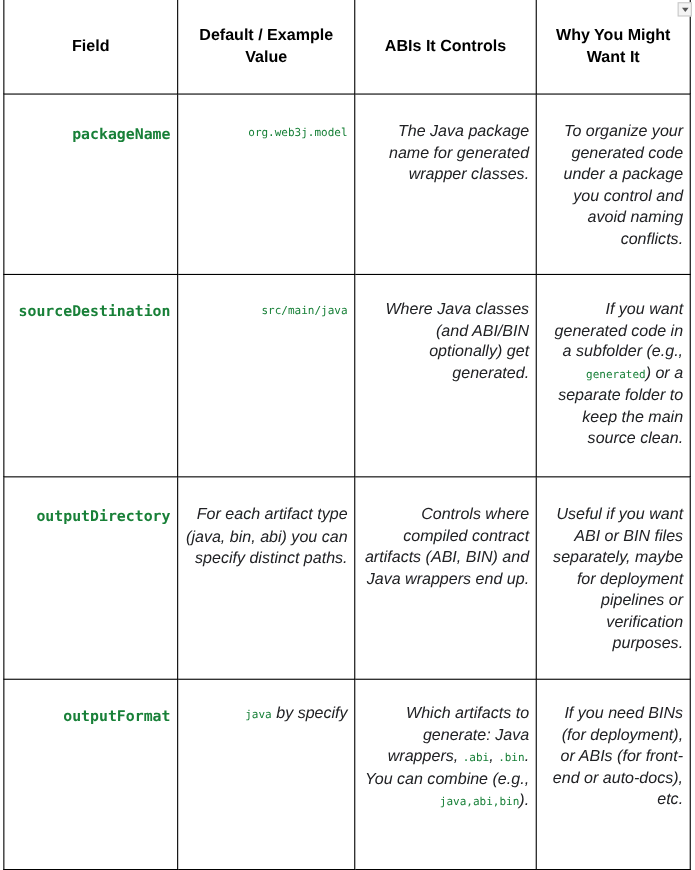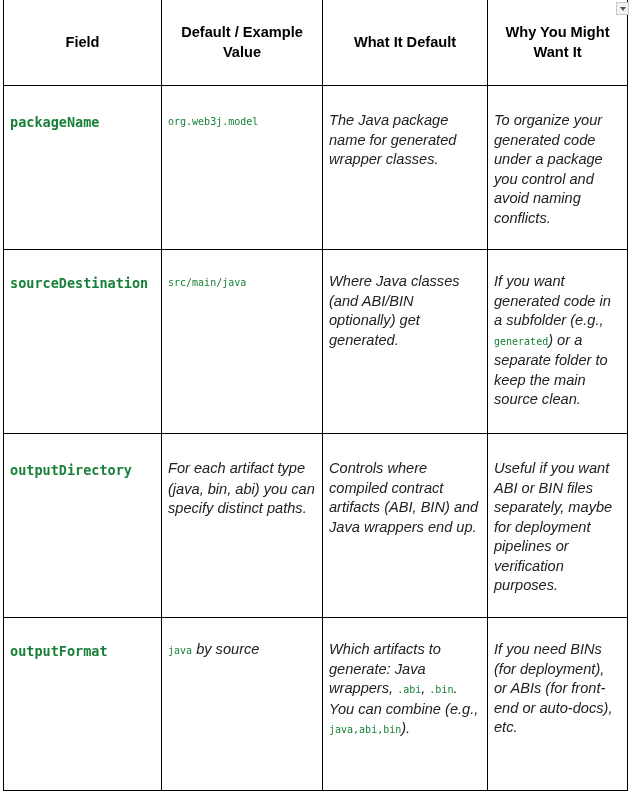--- a/index.html
+++ b/index.html
@@ -22,21 +22,21 @@
       border-collapse: collapse;
       table-layout: fixed;
       width: 624px;
     }
     .doc-table td, .doc-table th {
       border: 1px solid #000000;
       vertical-align: top;
       padding: 0 6px;
       font-size: 14.6px;
       line-height: 19.5px;
-      text-align: left;
+      text-align: right;
     }
     .doc-table th {
       font-weight: bold;
       text-align: center;
       vertical-align: middle;
       height: 85px;
       padding-top: 0;
     }
     .col-1 { width: 158px; }
     .col-2 { width: 161px; }
@@ -92,21 +92,21 @@
   <colgroup>
     <col class="col-1">
     <col class="col-2">
     <col class="col-3">
     <col class="col-4">
   </colgroup>
   <thead>
     <tr>
       <th>Field</th>
       <th>Default / Example Value</th>
-      <th>What It Default</th>
+      <th>ABIs It Controls</th>
       <th>Why You Might Want It</th>
     </tr>
   </thead>
   <tbody>
     <tr class="row-1">
       <td><span class="field-name">packageName</span></td>
       <td><span class="code">org.web3j.model</span><span class="cell-text"></span></td>
       <td><span class="cell-text">The Java package name for generated wrapper classes.</span></td>
       <td><span class="cell-text">To organize your generated code under a package you control and avoid naming conflicts.</span></td>
     </tr>
@@ -117,21 +117,21 @@
       <td><span class="cell-text">If you want generated code in a subfolder (e.g., </span><span class="code">generated</span><span class="cell-text">) or a separate folder to keep the main source clean.</span></td>
     </tr>
     <tr class="row-3">
       <td><span class="field-name">outputDirectory</span></td>
       <td><span class="code"></span><span class="cell-text">For each artifact type (java, bin, abi) you can specify distinct paths.</span></td>
       <td><span class="cell-text">Controls where compiled contract artifacts (ABI, BIN) and Java wrappers end up.</span></td>
       <td><span class="cell-text">Useful if you want ABI or BIN files separately, maybe for deployment pipelines or verification purposes.</span></td>
     </tr>
     <tr class="row-4">
       <td><span class="field-name">outputFormat</span></td>
-      <td><span class="code">java</span><span class="cell-text"> by source</span></td>
+      <td><span class="code">java</span><span class="cell-text"> by specify</span></td>
       <td><span class="cell-text">Which artifacts to generate: Java wrappers, </span><span class="code">.abi</span><span class="cell-text">, </span><span class="code">.bin</span><span class="cell-text">. You can combine (e.g., </span><span class="code">java,abi,bin</span><span class="cell-text">).</span></td>
       <td><span class="cell-text">If you need BINs (for deployment), or ABIs (for front-end or auto-docs), etc.</span></td>
     </tr>
   </tbody>
 </table>
 
 <div class="dropdown-btn">
   <span class="tri"></span>
 </div>
 

